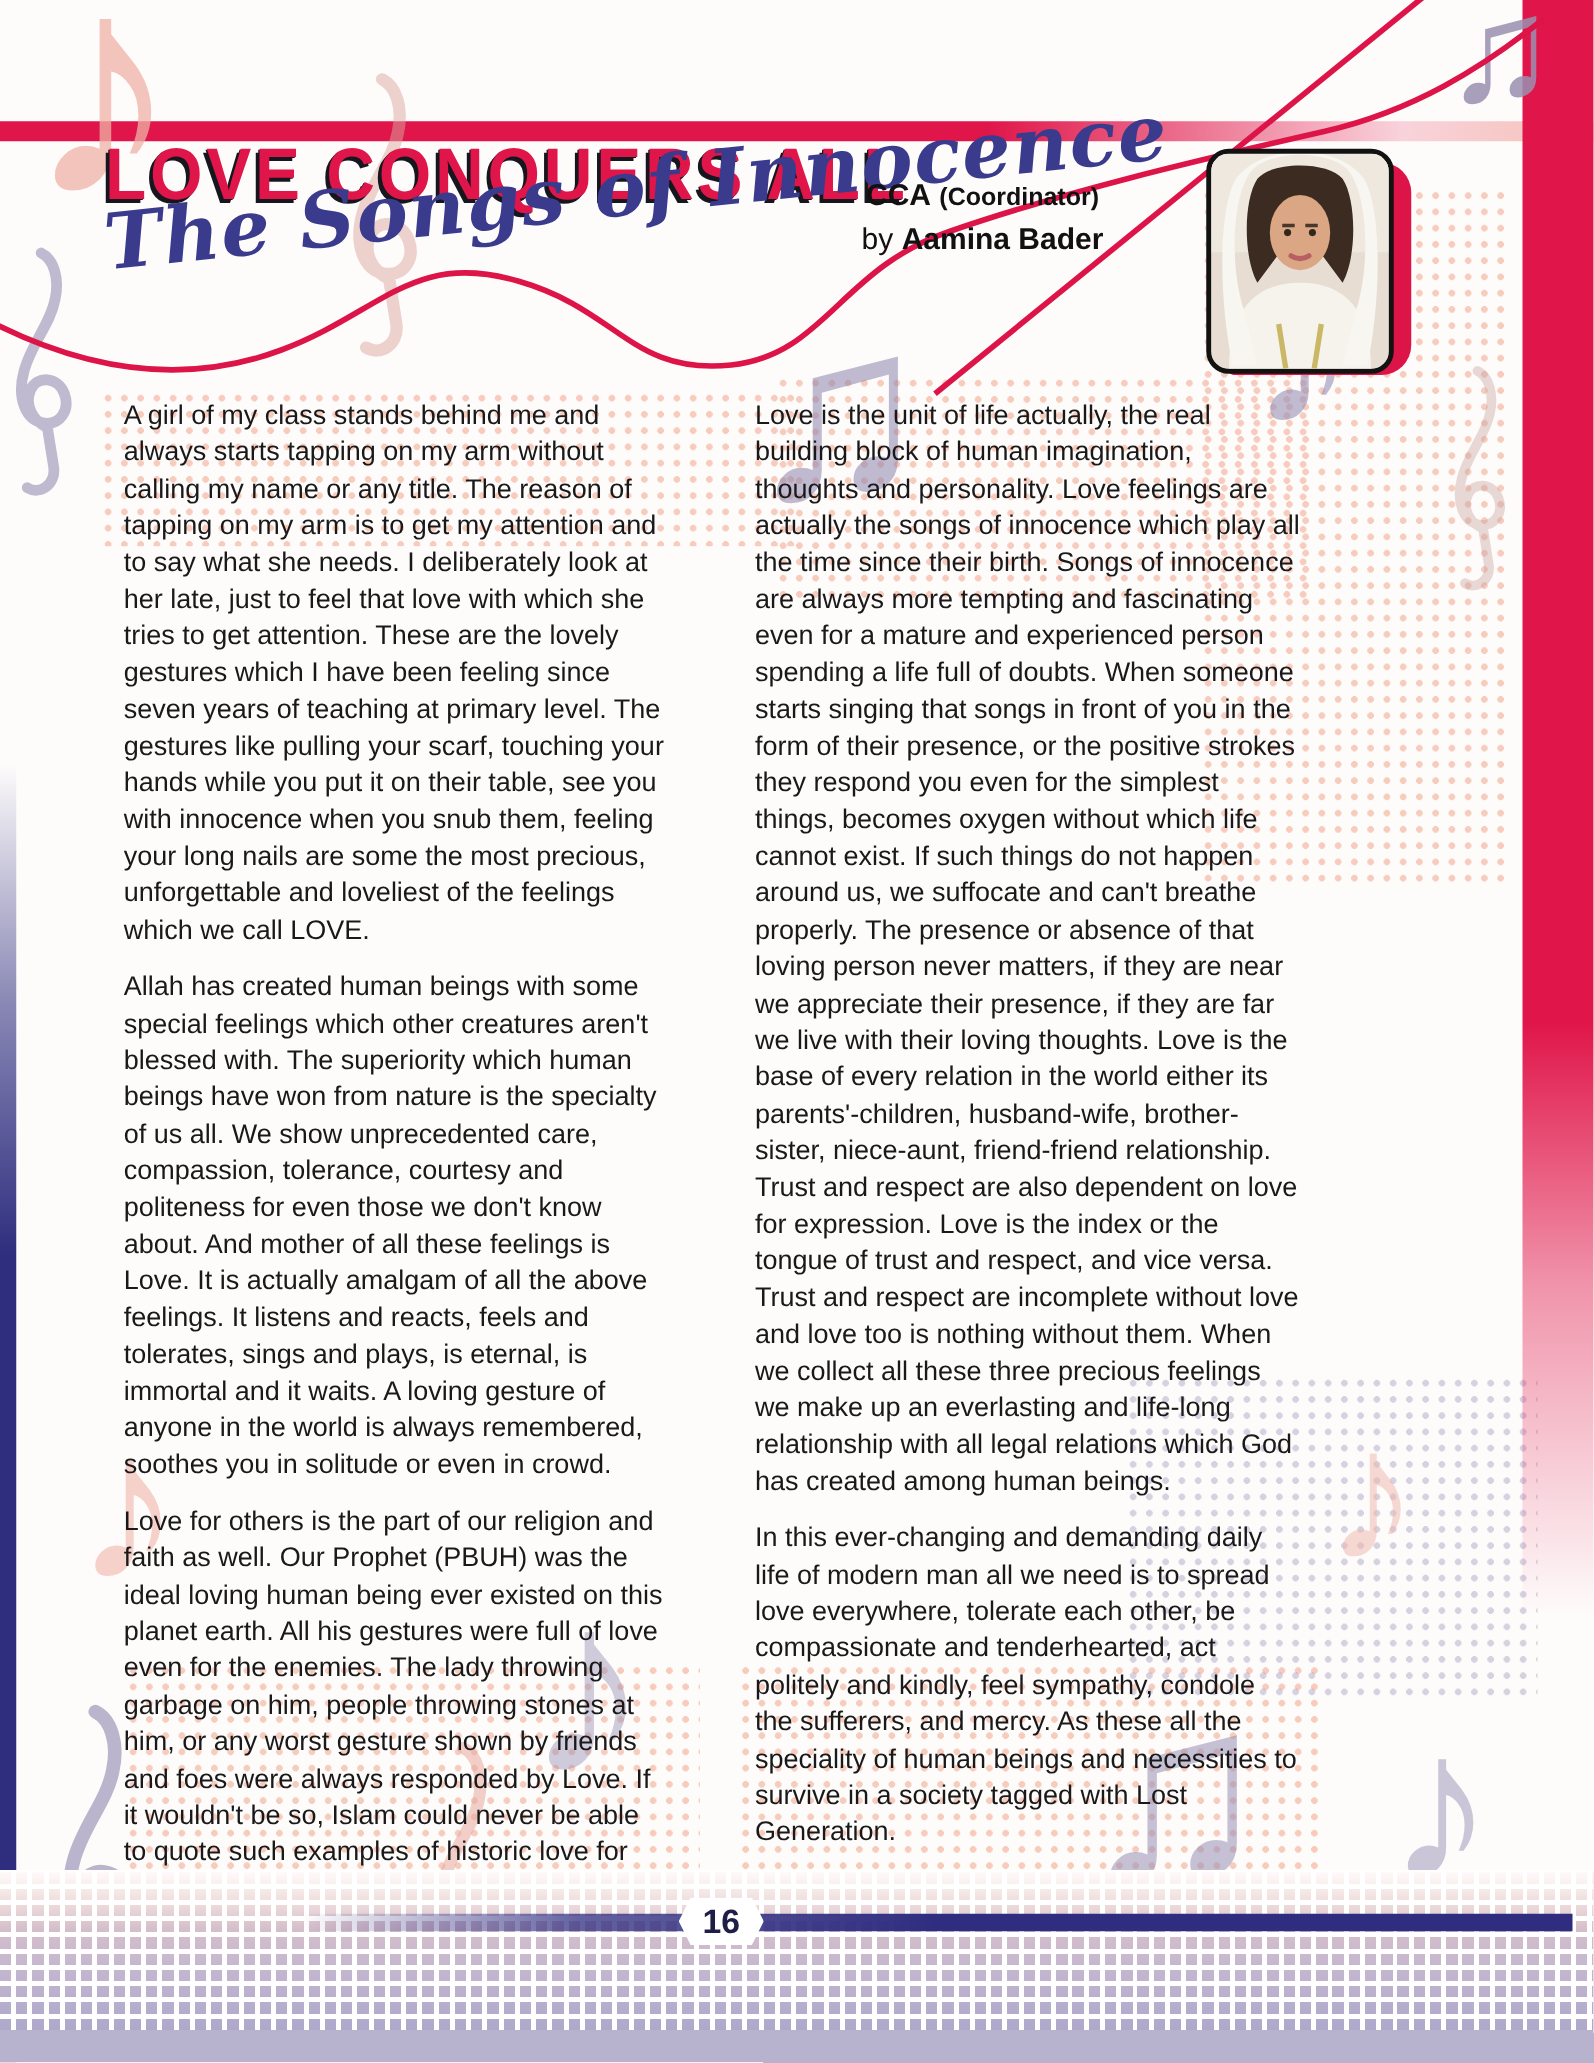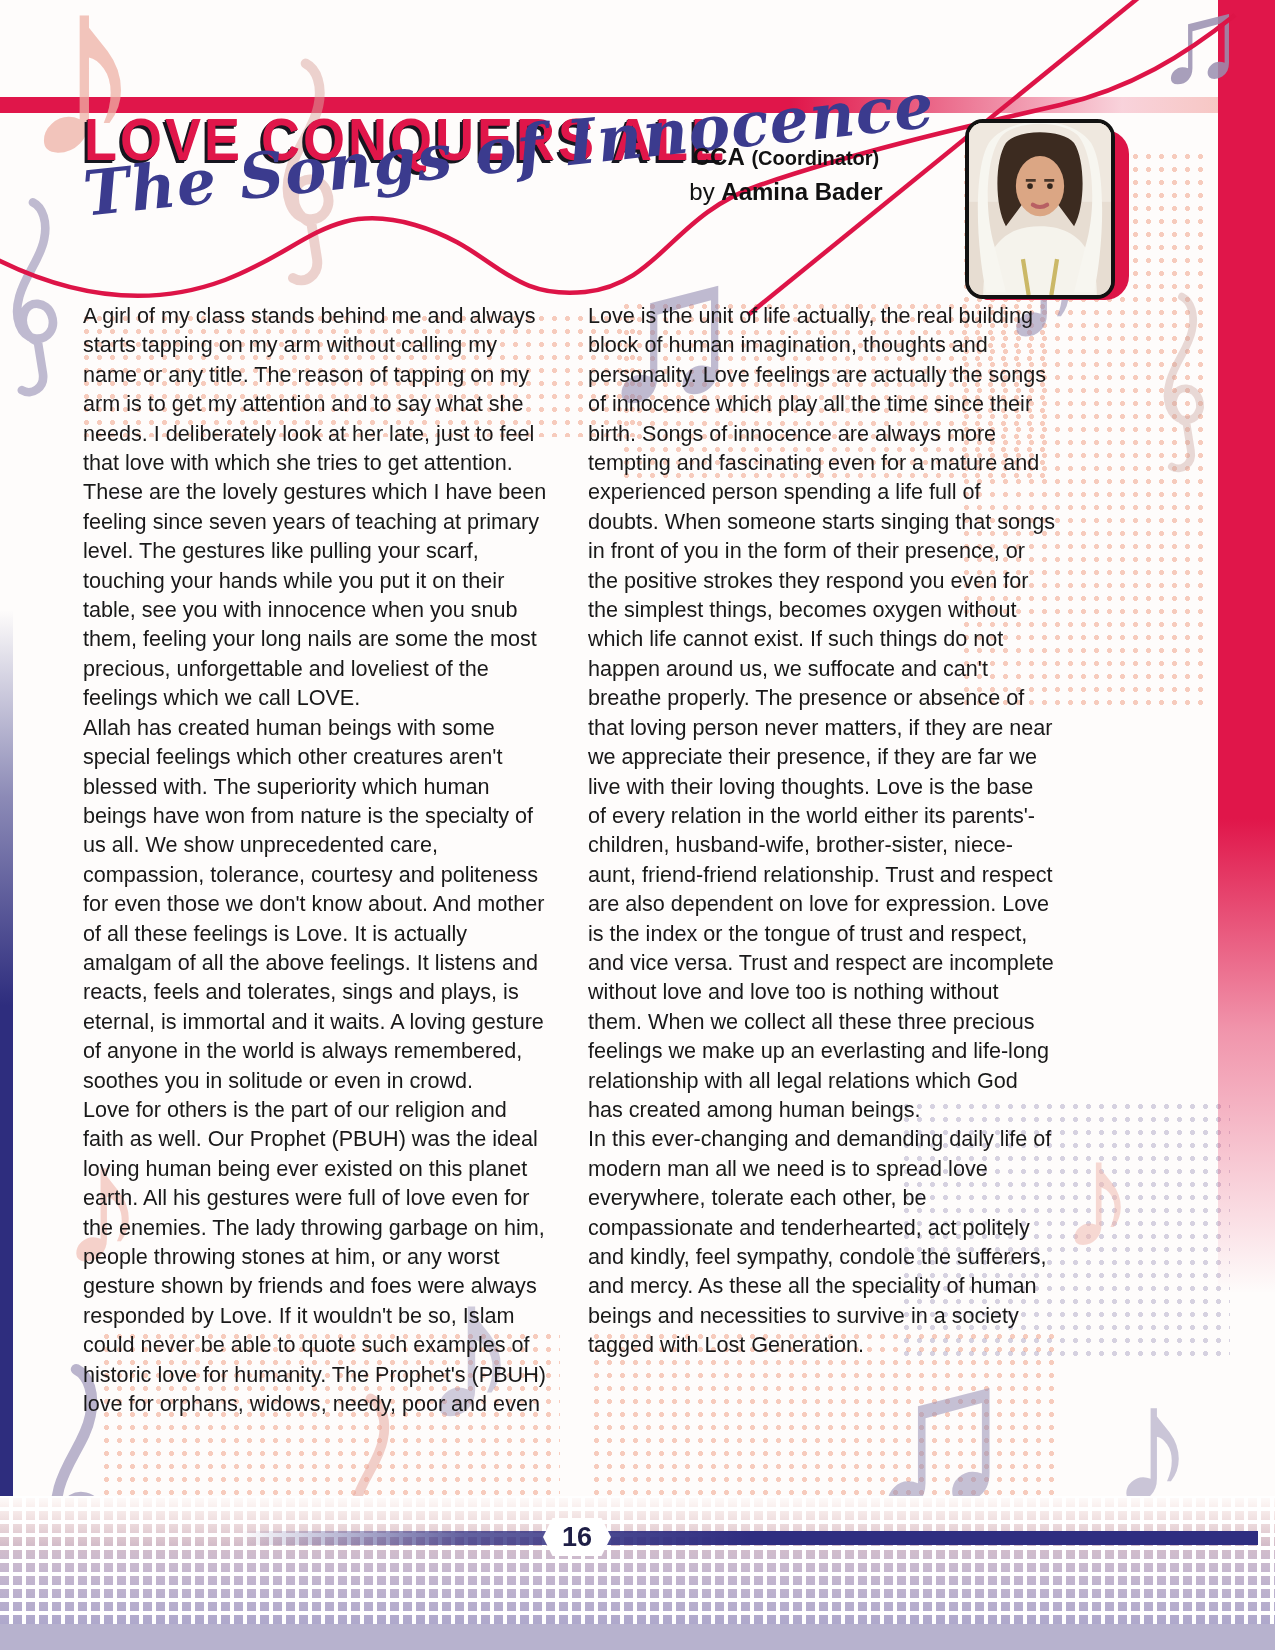--- a/index.html
+++ b/index.html
@@ -54,21 +54,21 @@
     background:#dd1447; border-radius:24px 24px 24px 4px;}
   .photo{position:absolute; left:965px; top:119px; width:142px; height:172px; z-index:5;
     border:4px solid #121212; border-radius:18px; overflow:hidden; background:#e9e1d8;}
   .photo svg{display:block; width:100%; height:100%;}
 
   
   .col{position:absolute; top:301px; z-index:5; color:#191919;
     font-size:21.6px; line-height:29.4px; text-align:left;}
   .col-1{left:83px;  width:465px;}
   .col-2{left:588px; width:468px;}
-  .col p{margin:0;}
+  .col p{margin:16px;}
   .website-row{position:absolute; left:588px; top:1498px; width:468px; z-index:6;
     display:flex; align-items:center; justify-content:flex-end; gap:10px;
     font-weight:bold; font-size:25px; color:#111;}
 
   
   .note{position:absolute; z-index:1; line-height:1; user-select:none;}
   .dots{position:absolute; z-index:0;
     background-image:radial-gradient(rgba(233,110,70,.34) 2.6px, rgba(233,110,70,0) 2.8px);
     background-size:13px 13px;}
   .dots.purple{background-image:radial-gradient(rgba(140,130,175,.35) 2.6px, rgba(140,130,175,0) 2.8px);}

